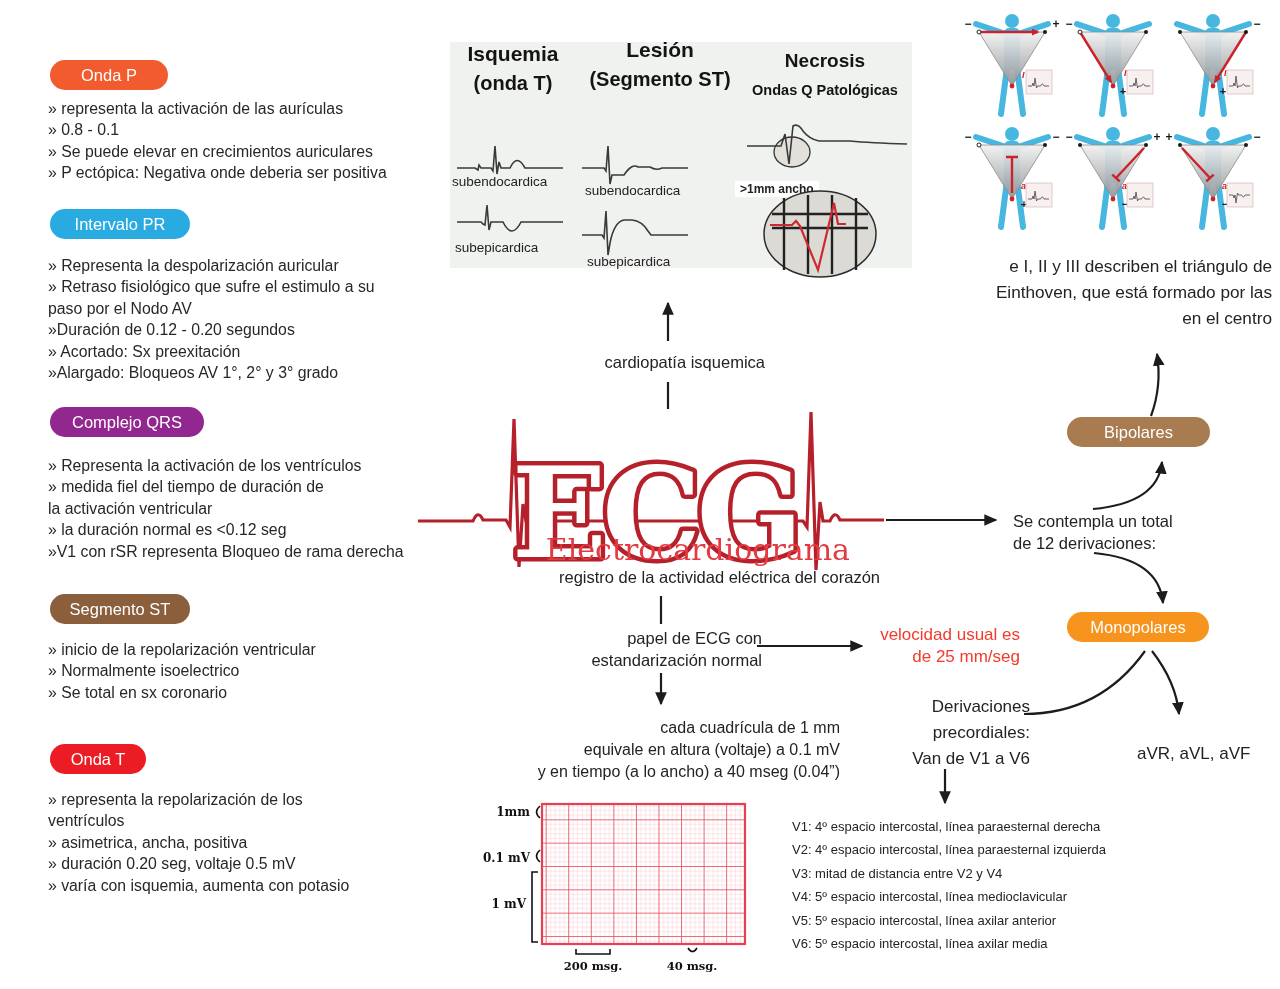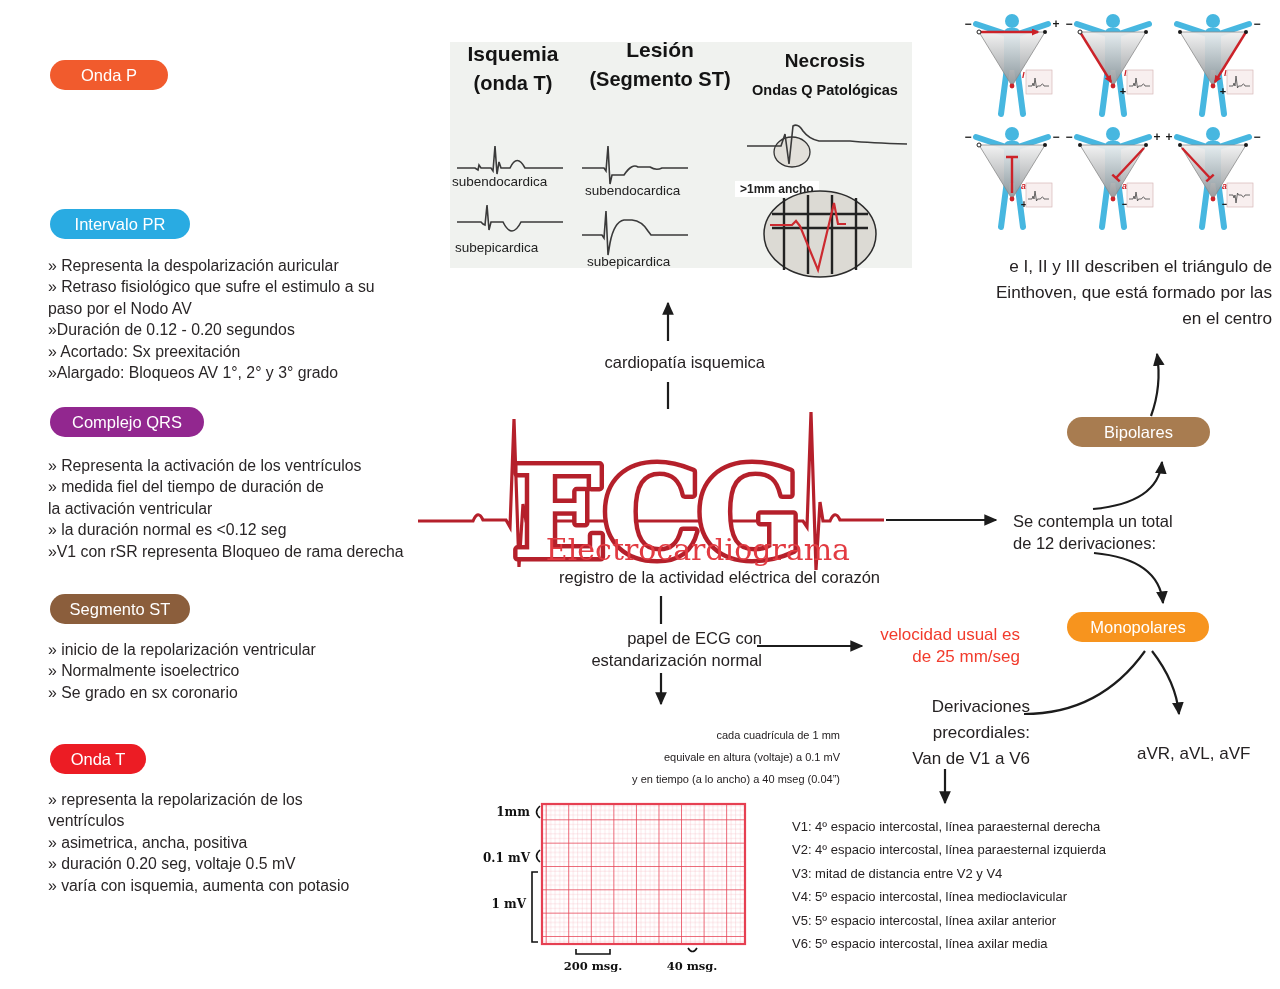--- a/index.html
+++ b/index.html
@@ -30,20 +30,26 @@
       <marker id="ah" viewBox="0 0 10 9" markerWidth="13" markerHeight="12" refX="9" refY="4.5" orient="auto" markerUnits="userSpaceOnUse">
           <path d="M0,0 L10,4.5 L0,9 z" fill="#1c1c1c"></path>
         </marker>
       <marker id="rah" viewBox="0 0 10 9" markerWidth="8" markerHeight="7" refX="8" refY="4.5" orient="auto" markerUnits="userSpaceOnUse">
           <path d="M0,0 L10,4.5 L0,9 z" fill="#cc2229"></path>
         </marker>
     </defs>
   </svg>
 
   <div class="pill" style="left: 50px; top: 60px; width: 118px; background-color: rgb(241, 91, 45);">Onda P</div>
+  <div class="bullets" style="left:48px;top:98px;">
+    <div>» representa la activación de las aurículas</div>
+    <div>» 0.8 - 0.1</div>
+    <div>» Se puede elevar en crecimientos auriculares</div>
+    <div>» P ectópica: Negativa onde deberia ser positiva</div>
+  </div>
 
   <div class="pill" style="left: 50px; top: 209px; width: 140px; background-color: rgb(41, 171, 226);">Intervalo PR</div>
   <div class="bullets" style="left:48px;top:247px;margin-top:8px;">
     <div>»  Representa la despolarización auricular</div>
     <div>» Retraso fisiológico que sufre el estimulo a su</div>
     <div>paso por el Nodo AV</div>
     <div>»Duración de 0.12 - 0.20 segundos</div>
     <div>» Acortado: Sx preexitación</div>
     <div>»Alargado: Bloqueos AV 1°, 2° y 3° grado</div>
   </div>
@@ -54,21 +60,21 @@
     <div>» medida fiel del tiempo de duración de</div>
     <div>la activación ventricular</div>
     <div>» la duración normal es &lt;0.12 seg</div>
     <div>»V1 con rSR representa Bloqueo de rama derecha</div>
   </div>
 
   <div class="pill" style="left: 50px; top: 594px; width: 140px; background-color: rgb(139, 94, 60);">Segmento ST</div>
   <div class="bullets" style="left:48px;top:639px;">
     <div>»  inicio de la repolarización ventricular</div>
     <div>» Normalmente isoelectrico</div>
-    <div>» Se grado en sx coronario</div>
+    <div>» Se total en sx coronario</div>
   </div>
 
   <div class="pill" style="left: 50px; top: 744px; width: 96px; background-color: rgb(236, 28, 36);">Onda T</div>
   <div class="bullets" style="left:48px;top:789px;">
     <div>»   representa la repolarización de los</div>
     <div>ventrículos</div>
     <div>» asimetrica, ancha, positiva</div>
     <div>» duración 0.20 seg, voltaje 0.5 mV</div>
     <div>» varía con isquemia, aumenta con potasio</div>
   </div>
@@ -126,21 +132,21 @@
 
   <div class="ctext nowrap" style="left:557px;top:627px;width:205px;font-size:16.5px;line-height:22px;">
     <div>papel de ECG con</div>
     <div>estandarización normal</div>
   </div>
   <div class="ctext nowrap" style="left: 855px; top: 624px; width: 165px; font-size: 17px; line-height: 22px; color: rgb(242, 59, 44);">
     <div>velocidad usual es</div>
     <div>de 25 mm/seg</div>
   </div>
 
-  <div class="ctext nowrap" style="left:440px;top:717px;width:400px;font-size:11px;line-height:21.8px;margin-top:8px;">
+  <div class="ctext nowrap" style="left:440px;top:717px;width:400px;font-size:16px;line-height:21.8px;">
     <div>cada cuadrícula de 1 mm</div>
     <div>equivale en altura (voltaje) a 0.1 mV</div>
     <div>y en tiempo (a lo ancho) a 40 mseg (0.04”)</div>
   </div>
 
   <svg class="abs" style="left:478px;top:796px;" width="295" height="186" viewBox="0 0 295 186">
     <defs>
       <pattern id="gsm" width="4.512" height="4.667" patternUnits="userSpaceOnUse">
         <path d="M4.512,0 H0 V4.667" fill="none" stroke="#f2a2ac" stroke-width="0.55"></path>
       </pattern>

